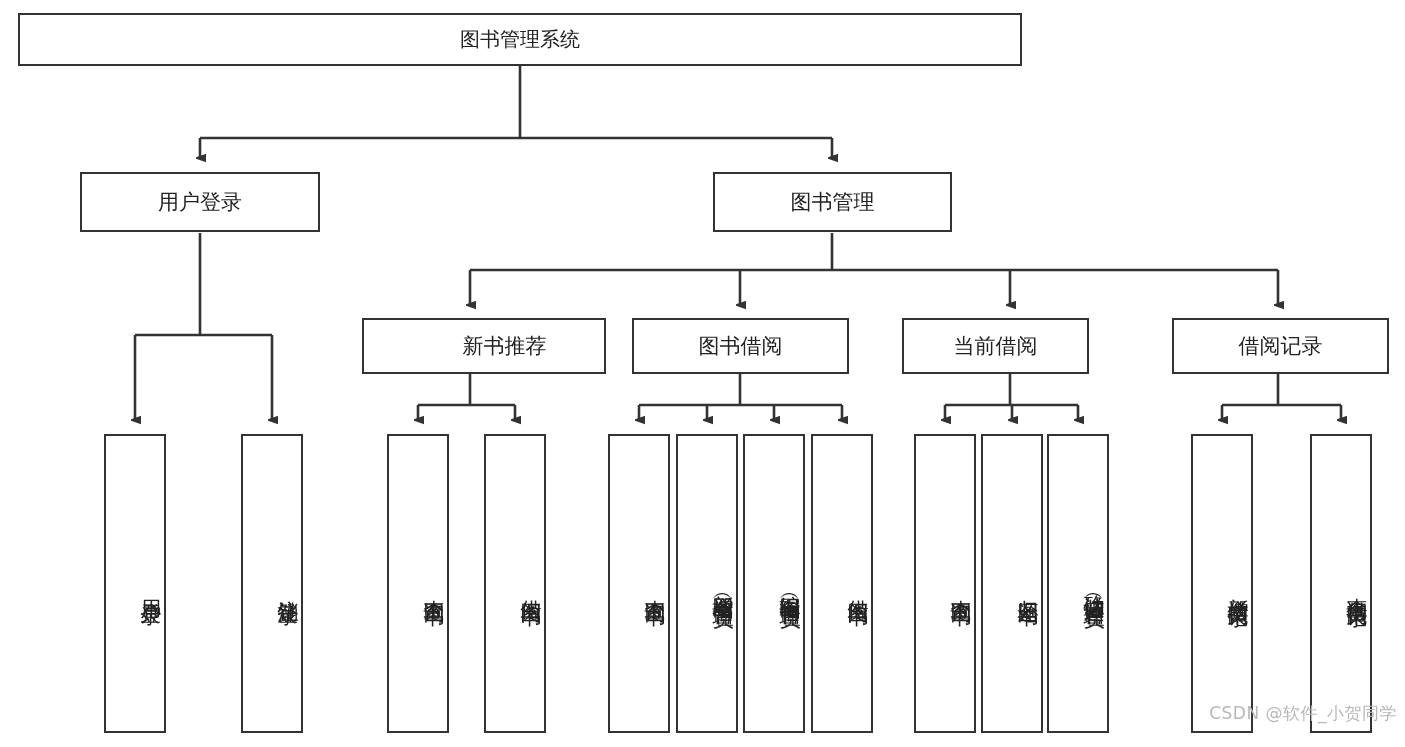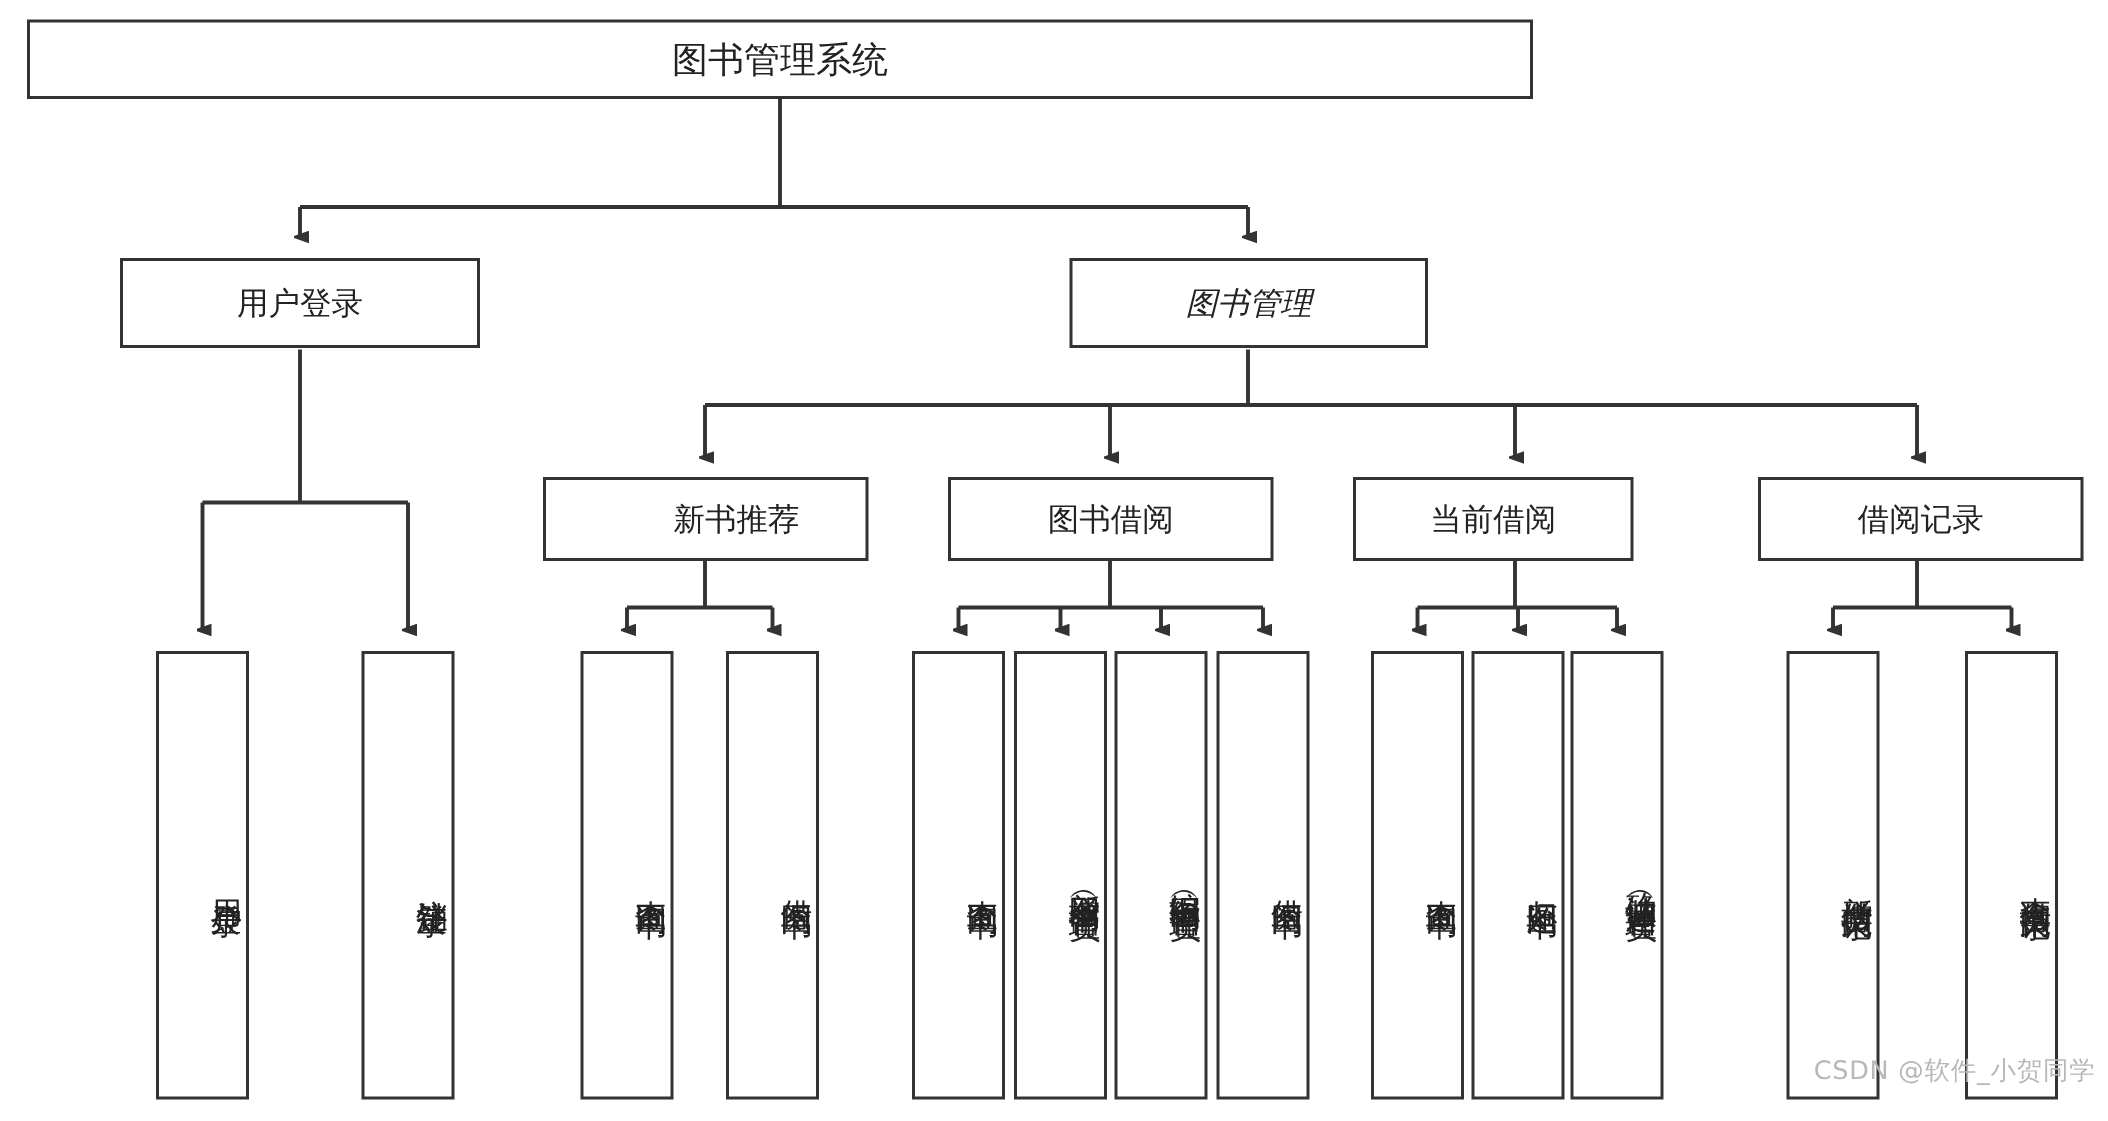--- a/index.html
+++ b/index.html
@@ -31,21 +31,21 @@
     border: 2px solid #333333;
     background: #ffffff;
     display: flex;
     align-items: center;
     justify-content: center;
     color: #222222;
     text-align: center;
     line-height: 1.25;
   }
   .node.root {
-    font-size: 24px;
+    font-size: 20px;
   }
   .node.lvl2 {
     font-size: 21px;
   }
   .node.lvl3 {
     font-size: 21px;
   }
   .node.leaf {
     writing-mode: vertical-rl;
     text-orientation: upright;
@@ -125,25 +125,25 @@
     </g>
   </svg>
 
   <div class="node root" style="left:18px; top:13px; width:1004px; height:53px;">
     <span class="lbl">图书管理系统</span>
   </div>
 
   <div class="node lvl2" style="left:80px; top:172px; width:240px; height:60px;">
     <span class="lbl">用户登录</span>
   </div>
-  <div class="node lvl2" style="left:713px; top:172px; width:239px; height:60px;font-style:italic;">
+  <div class="node lvl2" style="left:713px; top:172px; width:239px; height:60px;">
     <span class="lbl">图书管理</span>
   </div>
 
-  <div class="node lvl3" style="left:362px; top:318px; width:217px; height:56px;padding-left:41px;">
+  <div class="node lvl3" style="left:362px; top:318px; width:244px; height:56px;padding-left:41px;">
     <span class="lbl">新书推荐</span>
   </div>
   <div class="node lvl3" style="left:632px; top:318px; width:217px; height:56px;">
     <span class="lbl">图书借阅</span>
   </div>
   <div class="node lvl3" style="left:902px; top:318px; width:187px; height:56px;">
     <span class="lbl">当前借阅</span>
   </div>
   <div class="node lvl3" style="left:1172px; top:318px; width:217px; height:56px;text-align:right;">
     <span class="lbl">借阅记录</span>

